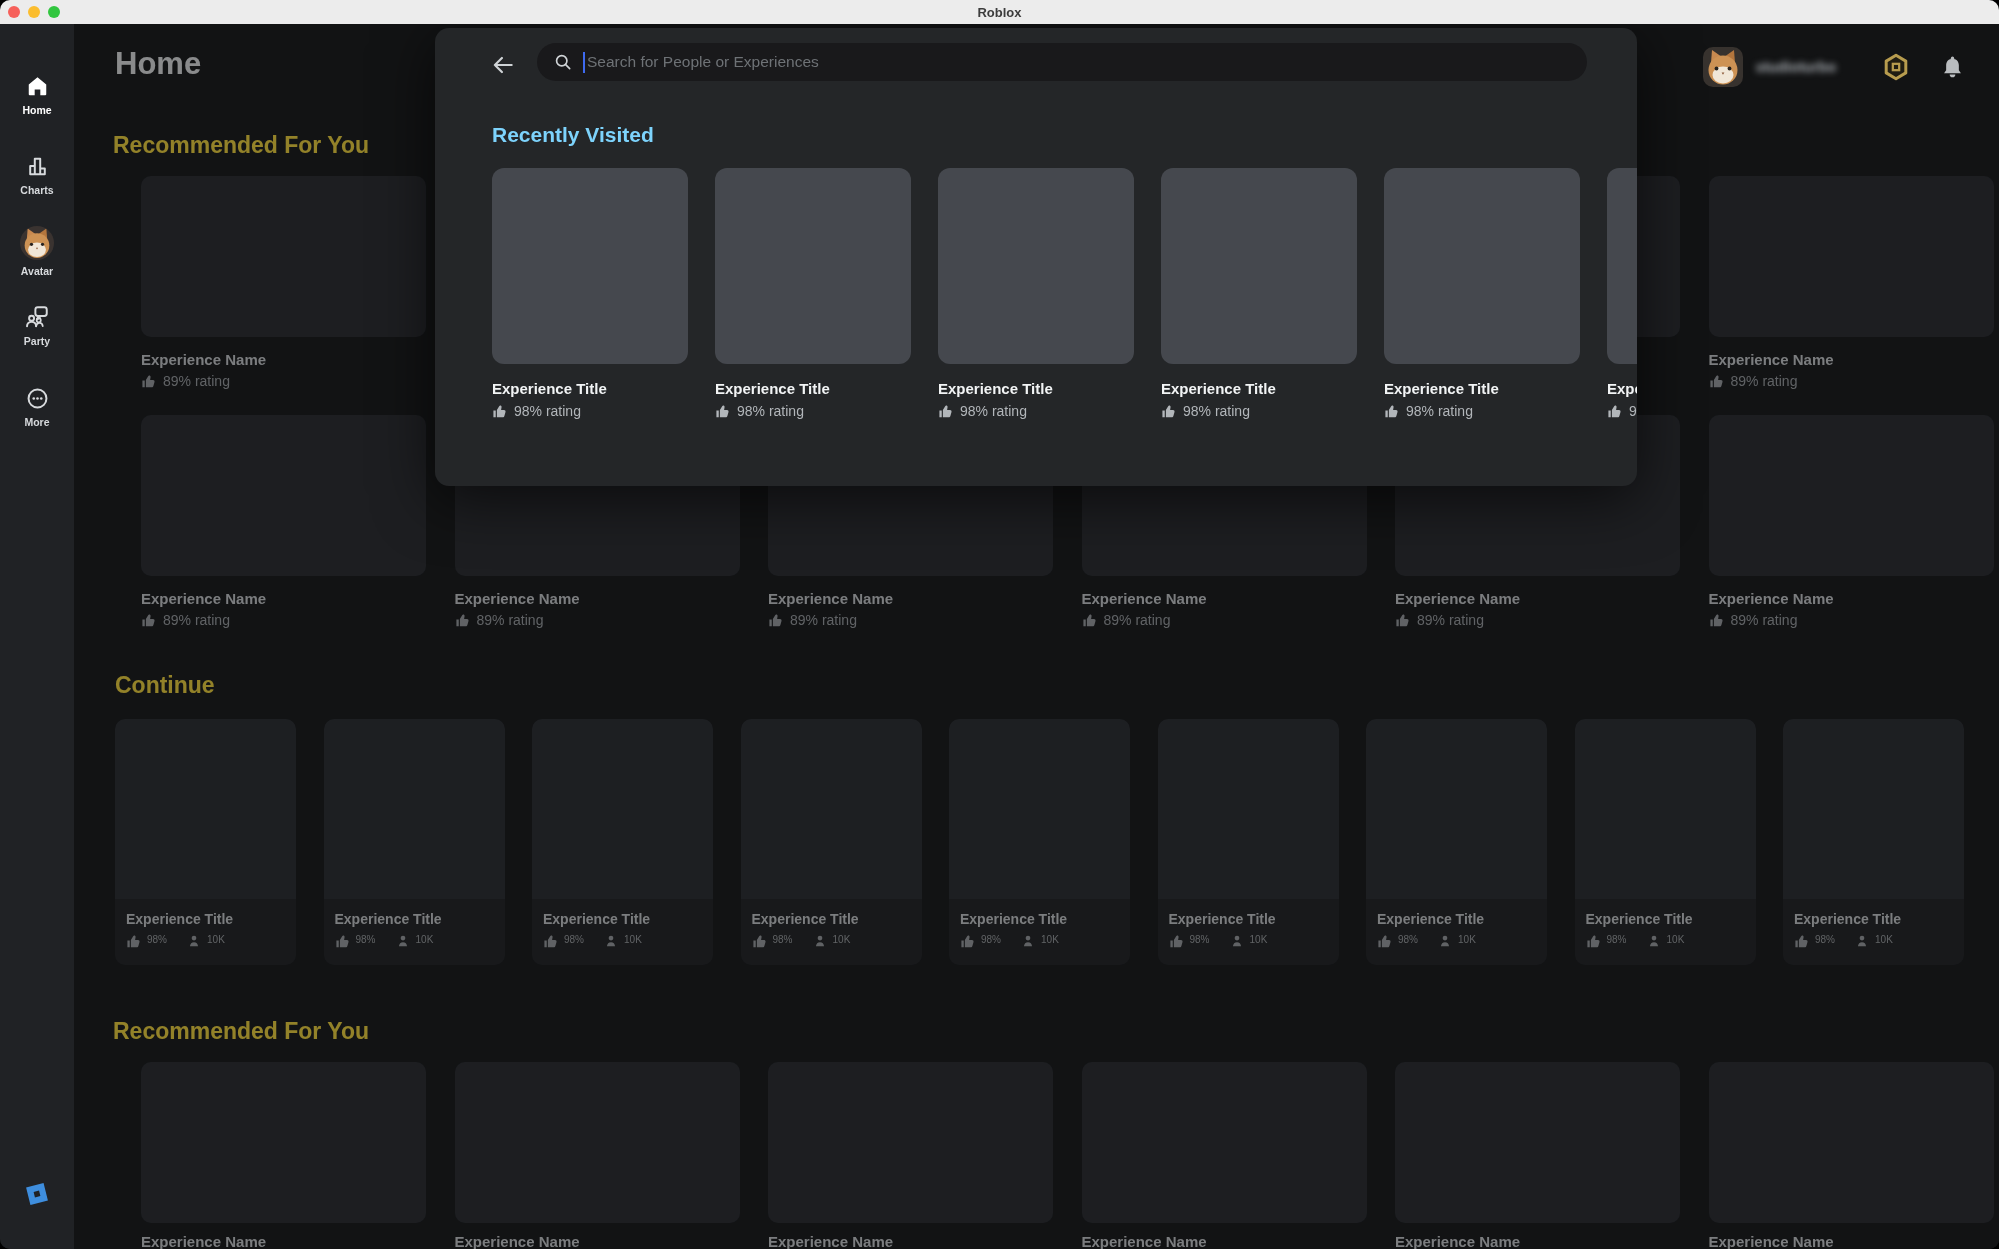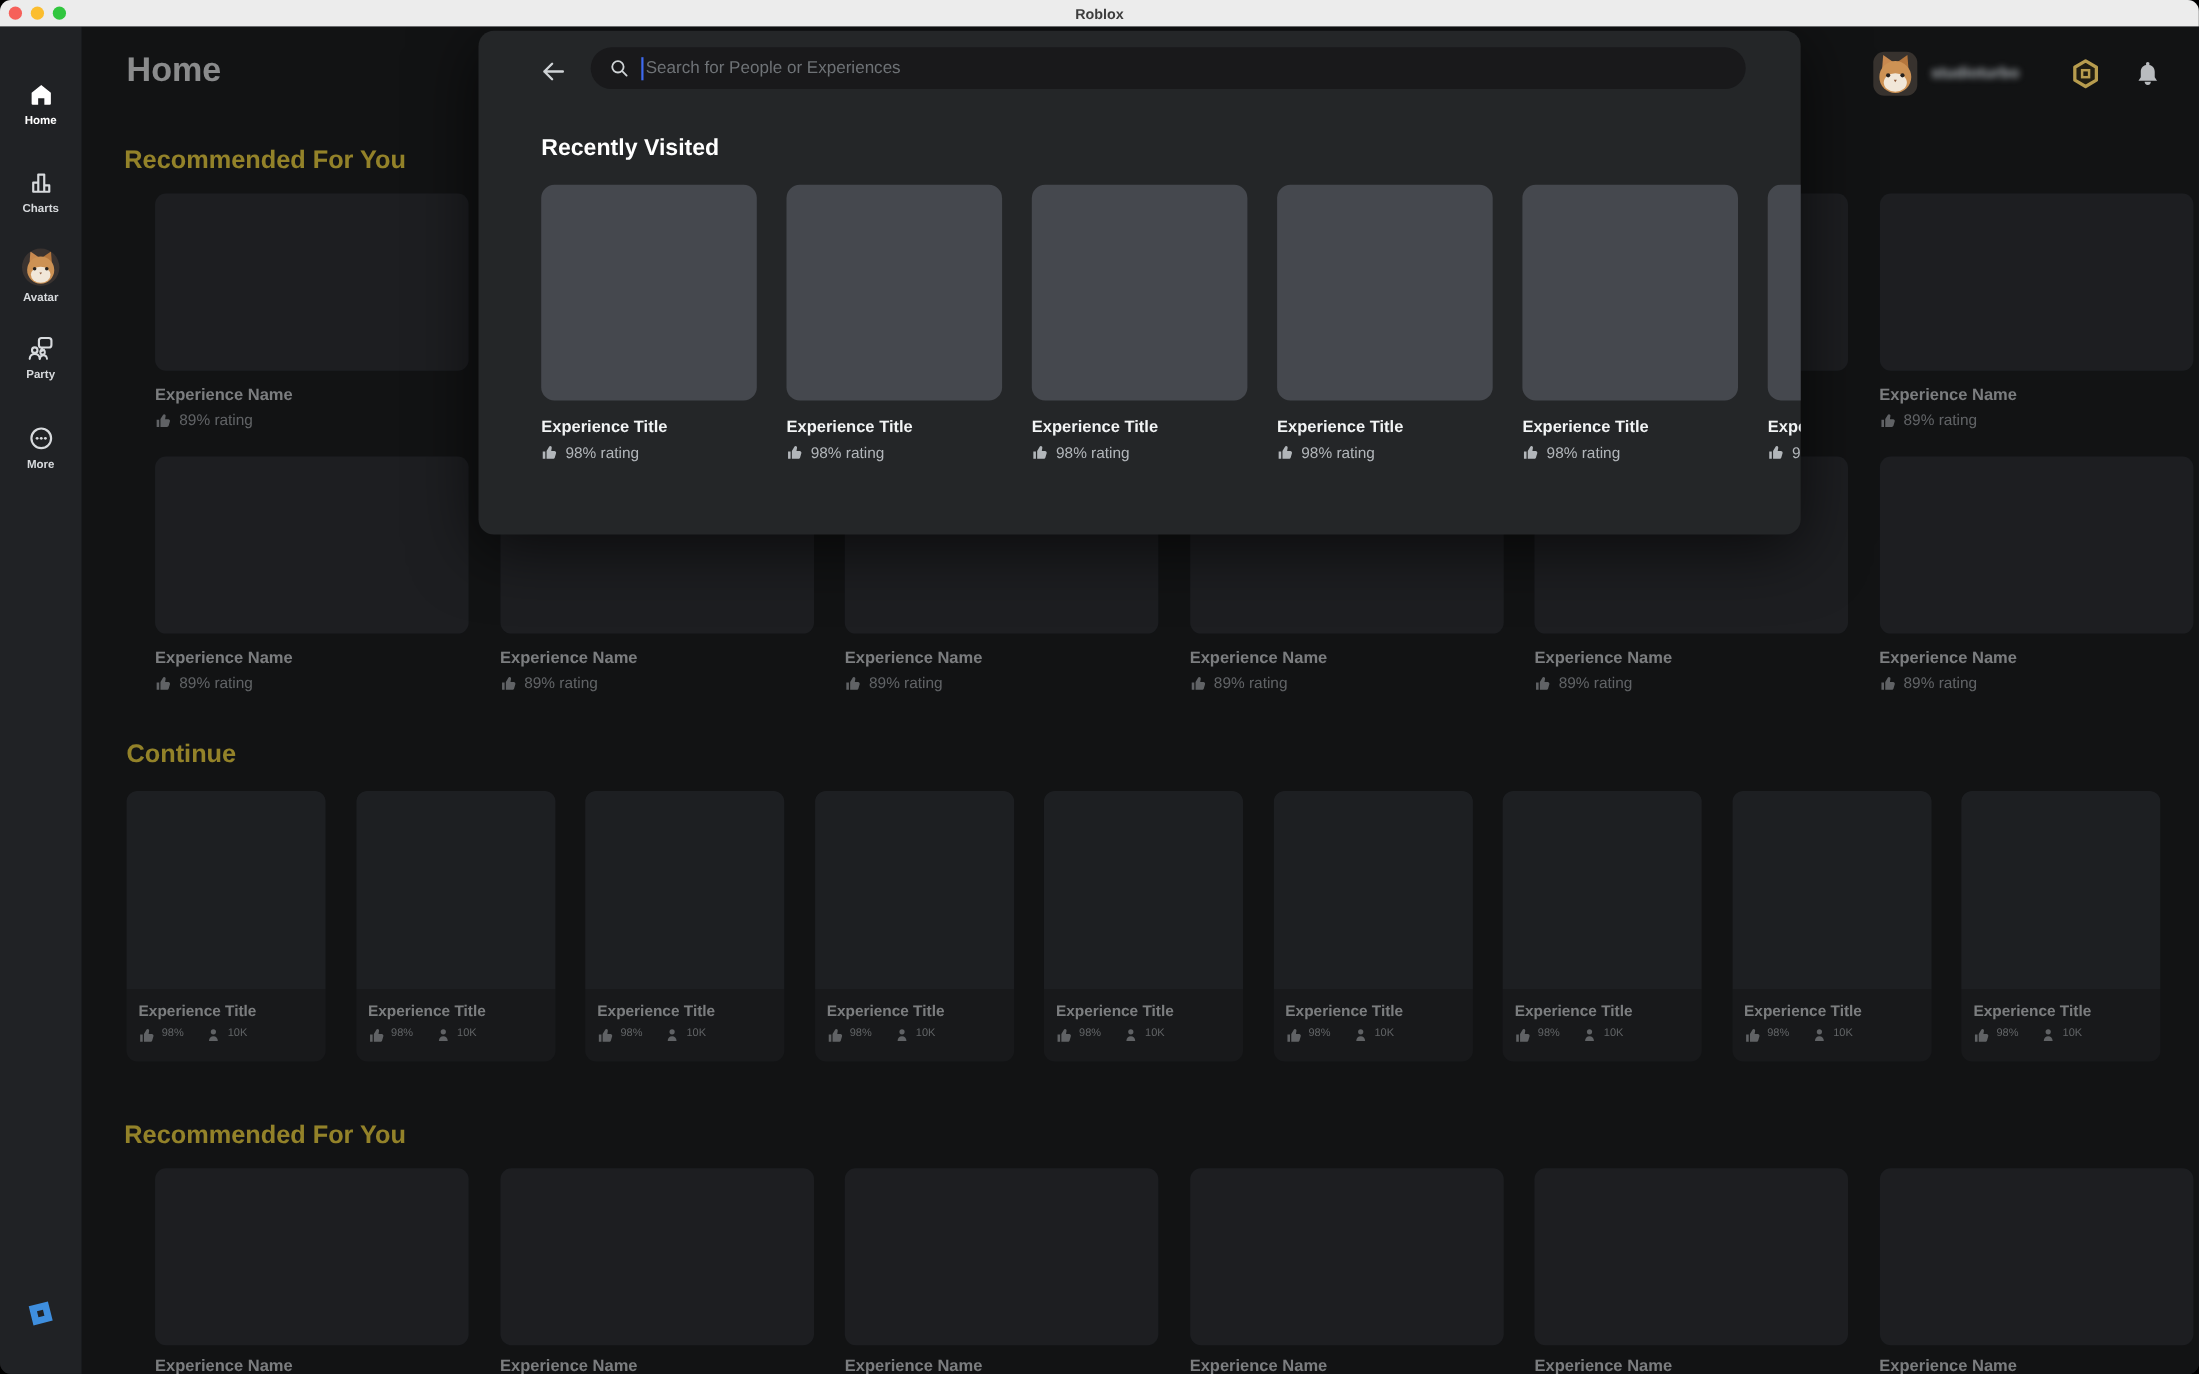--- a/index.html
+++ b/index.html
@@ -29,21 +29,21 @@
   .content{ position:absolute; top:24px; left:74px; right:0; bottom:0; background:#1f2124; overflow:hidden; }
   .scrim{ position:absolute; inset:0; background:rgba(0,0,0,0.42); z-index:5; }
   .page-title{ position:absolute; left:41px; top:22px; font-size:31px; font-weight:700; color:#eef0f1; z-index:1; }
 
   .sec-heading{ position:absolute; font-size:23px; font-weight:700; color:#fde047; z-index:1; }
 
   .exp-card{ position:absolute; width:285px; z-index:1; cursor:pointer;margin-left:28px; }
   .exp-thumb{ width:285px; height:161px; border-radius:10px; background:#32353a; }
   .exp-name{ margin-top:13px; font-size:15px; font-weight:700; color:#d5d8db; line-height:19px;
              white-space:nowrap; overflow:hidden; }
-  .exp-rating{ margin-top:3px; display:flex; align-items:flex-end; gap:7px; font-size:14px;
+  .exp-rating{ margin-top:3px; display:flex; align-items:center; gap:7px; font-size:14px;
                color:#a6aaae; line-height:18px; }
   .exp-rating svg{ flex:0 0 auto; }
 
   .cont-card{ position:absolute; width:181px; height:246px; border-radius:10px; background:#2a2c2f;
               overflow:hidden; z-index:1; cursor:pointer; }
   .cont-img{ width:181px; height:180px; border-radius:10px 10px 0 0; background:#33363b; }
   .cont-meta{ padding:12px 11px 0 11px; }
   .cont-title{ font-size:14px; font-weight:700; color:#d5d8db; line-height:17px; white-space:nowrap; overflow:hidden; }
   .cont-stats{ margin-top:6px; display:flex; align-items:flex-start; gap:6px; font-size:10px; color:#a6aaae; }
   .cont-stats .gap{ width:8px; }
@@ -60,21 +60,21 @@
   .search-panel{ position:absolute; left:361px; top:4px; width:1202px; height:458px; background:#242628;
                  border-radius:14px; box-shadow:0 12px 60px rgba(0,0,0,.65); overflow:hidden; z-index:10; }
   .back-btn{ position:absolute; left:55px; top:24px; width:26px; height:26px; cursor:pointer; }
   .search-pill{ position:absolute; left:102px; top:15px; width:1050px; height:38px; border-radius:19px;
                 background:#19191b; display:flex; align-items:center; padding:0 16px; }
   .search-pill svg{ flex:0 0 auto; }
   .caret{ width:2px; height:21px; background:#3e6af0; margin-left:10px; }
   .search-input{ flex:1; margin-left:2px; background:transparent; border:none; outline:none;
                  font-family:"Liberation Sans", sans-serif; font-size:15.5px; color:#e6e8ea; }
   .search-input::placeholder{ color:#6e7276; opacity:1; }
-  .rv-heading{ position:absolute; left:57px; top:95px; font-size:21px; font-weight:700; color:#ffffff; }
+  .rv-heading{ position:absolute; left:57px; top:95px; font-size:21px; font-weight:700; color:#7dd3fc; }
   .rv-card{ position:absolute; top:140px; width:196px; cursor:pointer; }
   .rv-thumb{ width:196px; height:196px; border-radius:12px; background:#45484e; }
   .rv-title{ margin-top:15px; font-size:15px; font-weight:700; color:#f2f4f5; line-height:20px; white-space:nowrap; }
   .rv-rating{ margin-top:4px; display:flex; align-items:center; gap:7px; font-size:14px; color:#b2b6ba; }
 </style>
 </head>
 <body>
 
 <div class="window">
 

